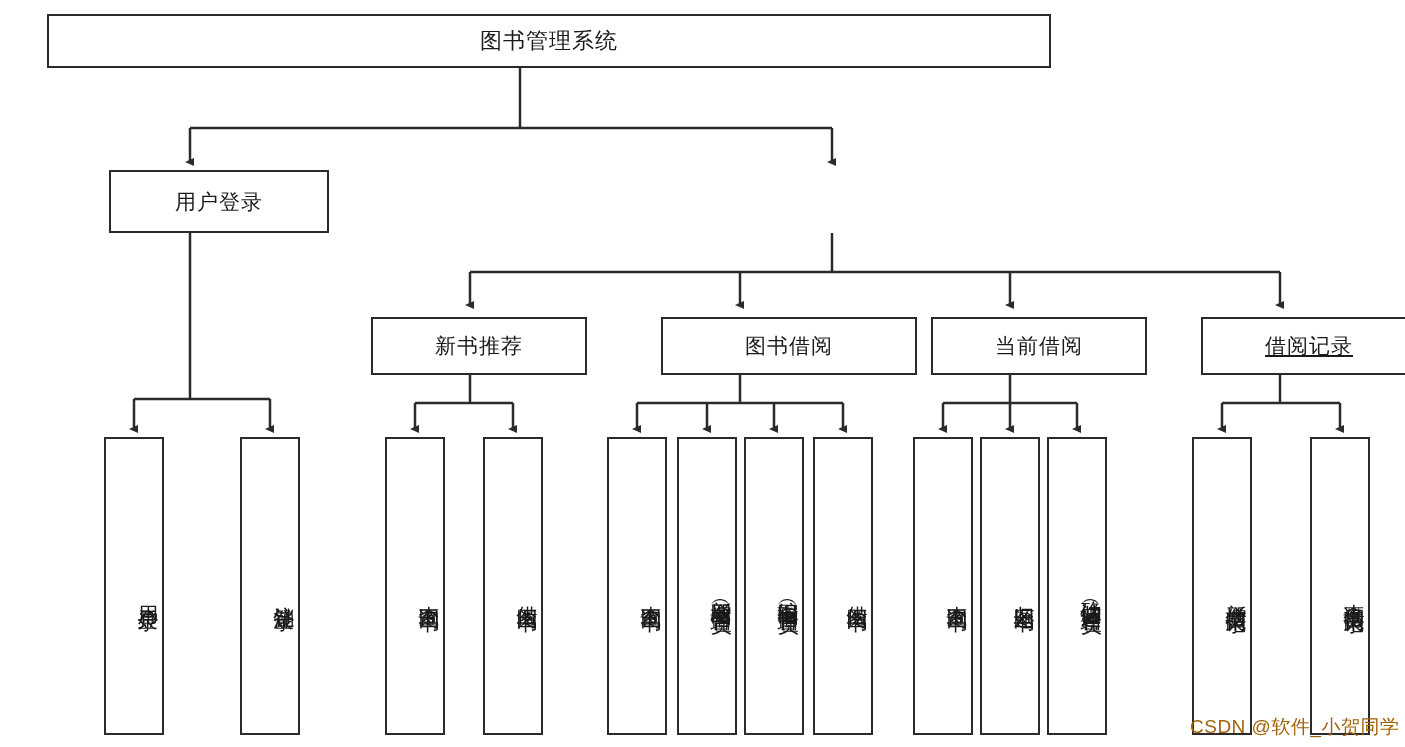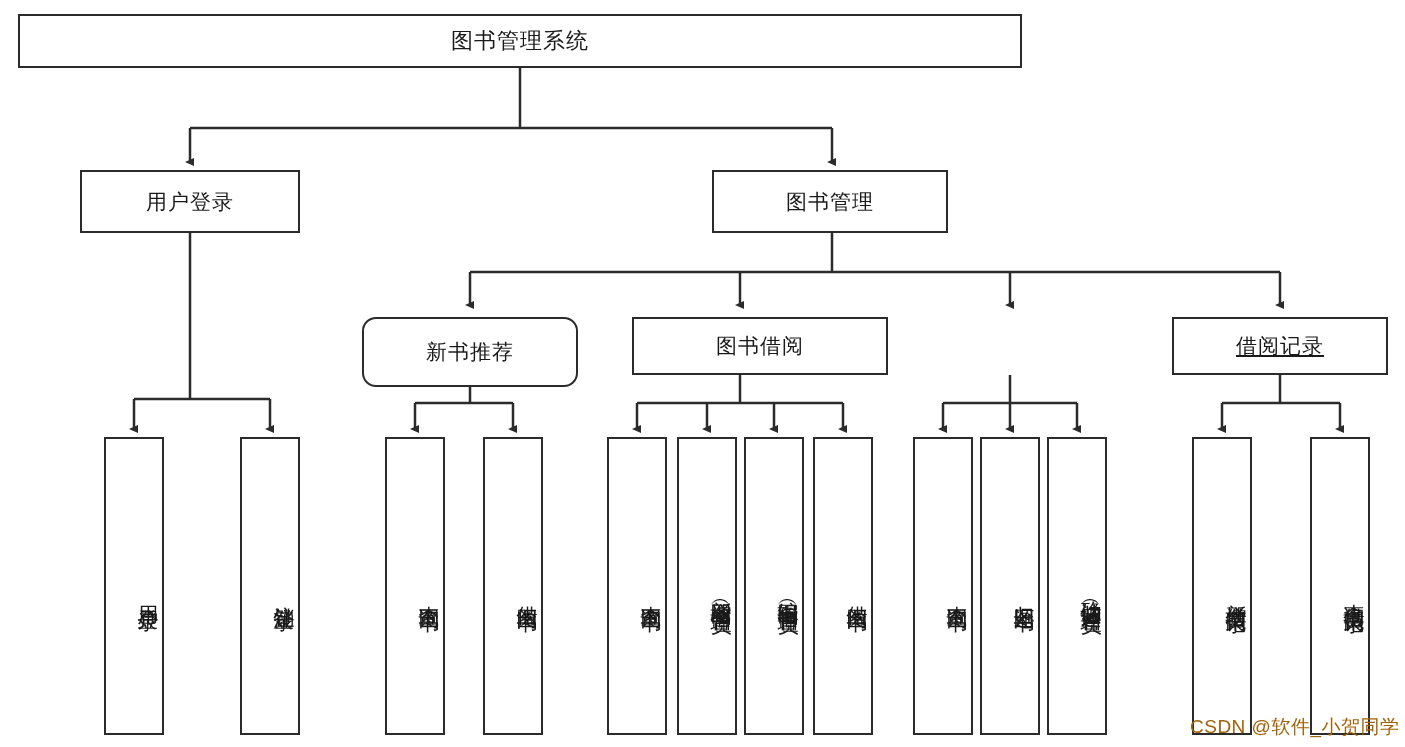--- a/index.html
+++ b/index.html
@@ -33,20 +33,21 @@
     display: flex;
     align-items: center;
     justify-content: center;
     color: #1a1a1a;
     z-index: 2;
   }
   .node.horiz {
     font-size: 21px;
     letter-spacing: 1px;
     line-height: 1.1;
+    margin-left: 29px;
   }
   .node.root {
     font-size: 22px;
   }
   .node.vert {
     writing-mode: vertical-rl;
     text-orientation: upright;
     font-size: 21px;
     letter-spacing: 2px;
     align-items: flex-start;
@@ -115,24 +116,24 @@
       <path d="M1280,375 L1280,403"></path>
       <path d="M1222,403 L1340,403"></path>
       <path d="M1222,403 L1222,429" marker-end="url(#arrow)"></path>
       <path d="M1340,403 L1340,429" marker-end="url(#arrow)"></path>
     </g>
   </svg>
 
   <div class="node horiz root" style="left:18px; top:14px; width:1004px; height:54px;">图书管理系统</div>
 
   <div class="node horiz" style="left:80px; top:170px; width:220px; height:63px;">用户登录</div>
-  <div class="node horiz" style="left:712px; top:170px; width:236px; height:63px;">图书管理</div>
 
-  <div class="node horiz" style="left:362px; top:317px; width:216px; height:70px;border-radius:14px;">新书推荐</div>
+  <div class="node horiz" style="left:342px; top:317px; width:216px; height:58px;">新书推荐</div>
   <div class="node horiz" style="left:632px; top:317px; width:256px; height:58px;">图书借阅</div>
+  <div class="node horiz" style="left:902px; top:317px; width:216px; height:58px;">当前借阅</div>
   <div class="node horiz" style="left:1172px; top:317px; width:216px; height:58px;text-decoration:underline;">借阅记录</div>
 
   <div class="node vert" style="left:104px; top:437px; width:60px; height:298px;">用户登录</div>
   <div class="node vert" style="left:240px; top:437px; width:60px; height:298px;">注销登录</div>
 
   <div class="node vert" style="left:385px; top:437px; width:60px; height:298px;">查询图书</div>
   <div class="node vert" style="left:483px; top:437px; width:60px; height:298px;">借阅图书</div>
 
   <div class="node vert" style="left:607px; top:437px; width:60px; height:298px;">查询图书</div>
   <div class="node vert" style="left:677px; top:437px; width:60px; height:298px;">新增图书（管理员）</div>

